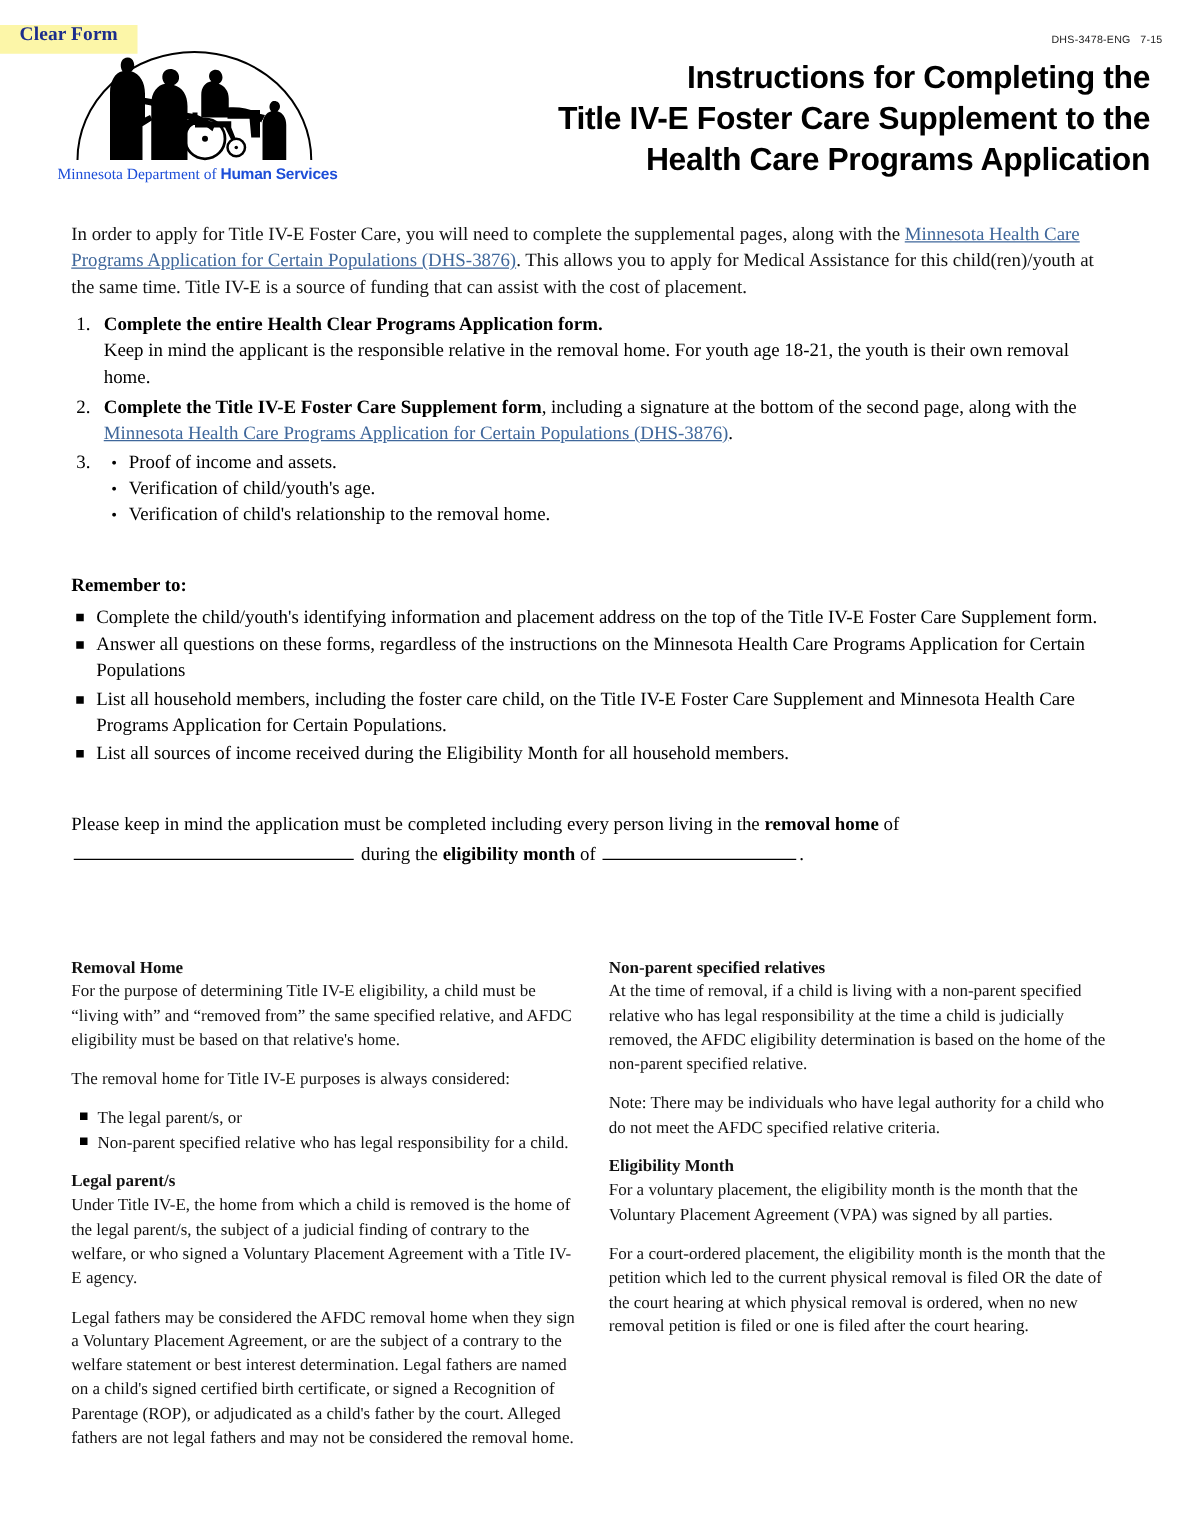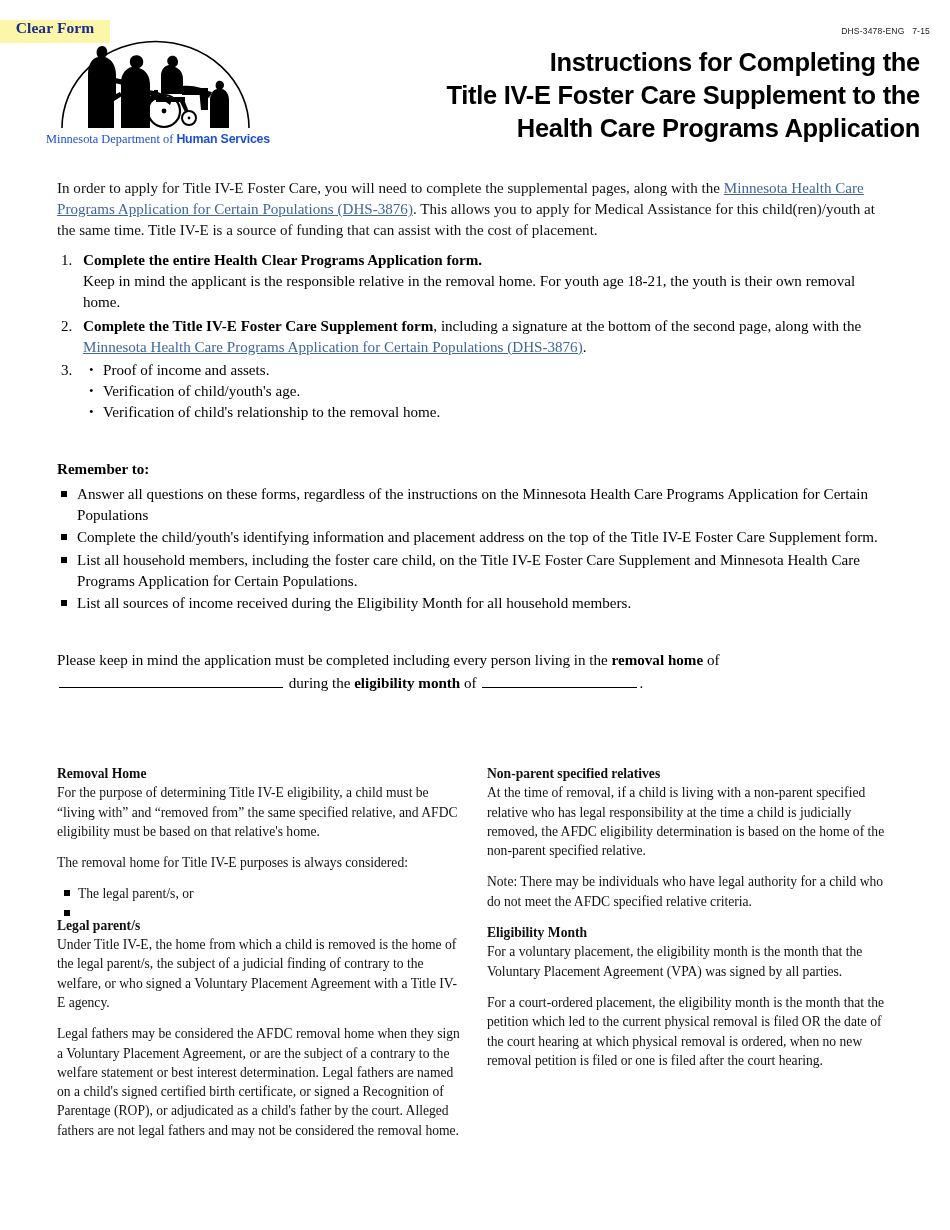--- a/index.html
+++ b/index.html
@@ -326,41 +326,41 @@
       <li><span class="dot">•</span><span>Proof of income and assets.</span></li>
       <li><span class="dot">•</span><span>Verification of child/youth's age.</span></li>
       <li><span class="dot">•</span><span>Verification of child's relationship to the removal home.</span></li>
     </ul>
   </div>
 
 </div>
 
 <div id="remember-heading">Remember to:</div>
 <div id="remember-list">
+  <div class="sq-item"><span class="sq"></span><span>Complete the child/youth's identifying information and placement address on the top of the Title IV-E Foster Care Supplement form.</span></div>
   <div class="sq-item"><span class="sq"></span><span>Answer all questions on these forms, regardless of the instructions on the Minnesota Health Care Programs Application for Certain Populations</span></div>
-  <div class="sq-item"><span class="sq"></span><span>Complete the child/youth's identifying information and placement address on the top of the Title IV-E Foster Care Supplement form.</span></div>
   <div class="sq-item"><span class="sq"></span><span>List all household members, including the foster care child, on the Title IV-E Foster Care Supplement and Minnesota Health Care Programs Application for Certain Populations.</span></div>
   <div class="sq-item"><span class="sq"></span><span>List all sources of income received during the Eligibility Month for all household members.</span></div>
 </div>
 
 <div id="closing-para">
   <div><span>Please keep in mind the application must be completed including every person living in the </span><span class="b">removal home</span><span> of</span></div>
   <div id="closing-line2"><span class="blank-line blank-wide"></span><span> during the </span><span class="b">eligibility month</span><span> of </span><span class="blank-line blank-narrow"></span><span>.</span></div>
 </div>
 
 <div id="bottom-cols">
 
   <div class="col" id="col-left">
 
     <div class="sec-head">Removal Home</div>
     <p>For the purpose of determining Title IV-E eligibility, a child must be “living with” and “removed from” the same specified relative, and AFDC eligibility must be based on that relative's home.</p>
     <p class="tight">The removal home for Title IV-E purposes is always considered:</p>
     <ul class="sqlist">
       <li><span class="sq"></span><span>The legal parent/s, or</span></li>
-      <li><span class="sq"></span></li>
+      <li><span class="sq"></span><span>Non-parent specified relative who has legal responsibility for a child.</span></li>
     </ul>
 
     <div class="sec-head">Legal parent/s</div>
     <p>Under Title IV-E, the home from which a child is removed is the home of the legal parent/s, the subject of a judicial finding of contrary to the welfare, or who signed a Voluntary Placement Agreement with a Title IV-E agency.</p>
     <p>Legal fathers may be considered the AFDC removal home when they sign a Voluntary Placement Agreement, or are the subject of a contrary to the welfare statement or best interest determination. Legal fathers are named on a child's signed certified birth certificate, or signed a Recognition of Parentage (ROP), or adjudicated as a child's father by the court. Alleged fathers are not legal fathers and may not be considered the removal home.</p>
 
   </div>
 
   <div class="col" id="col-right">
 

